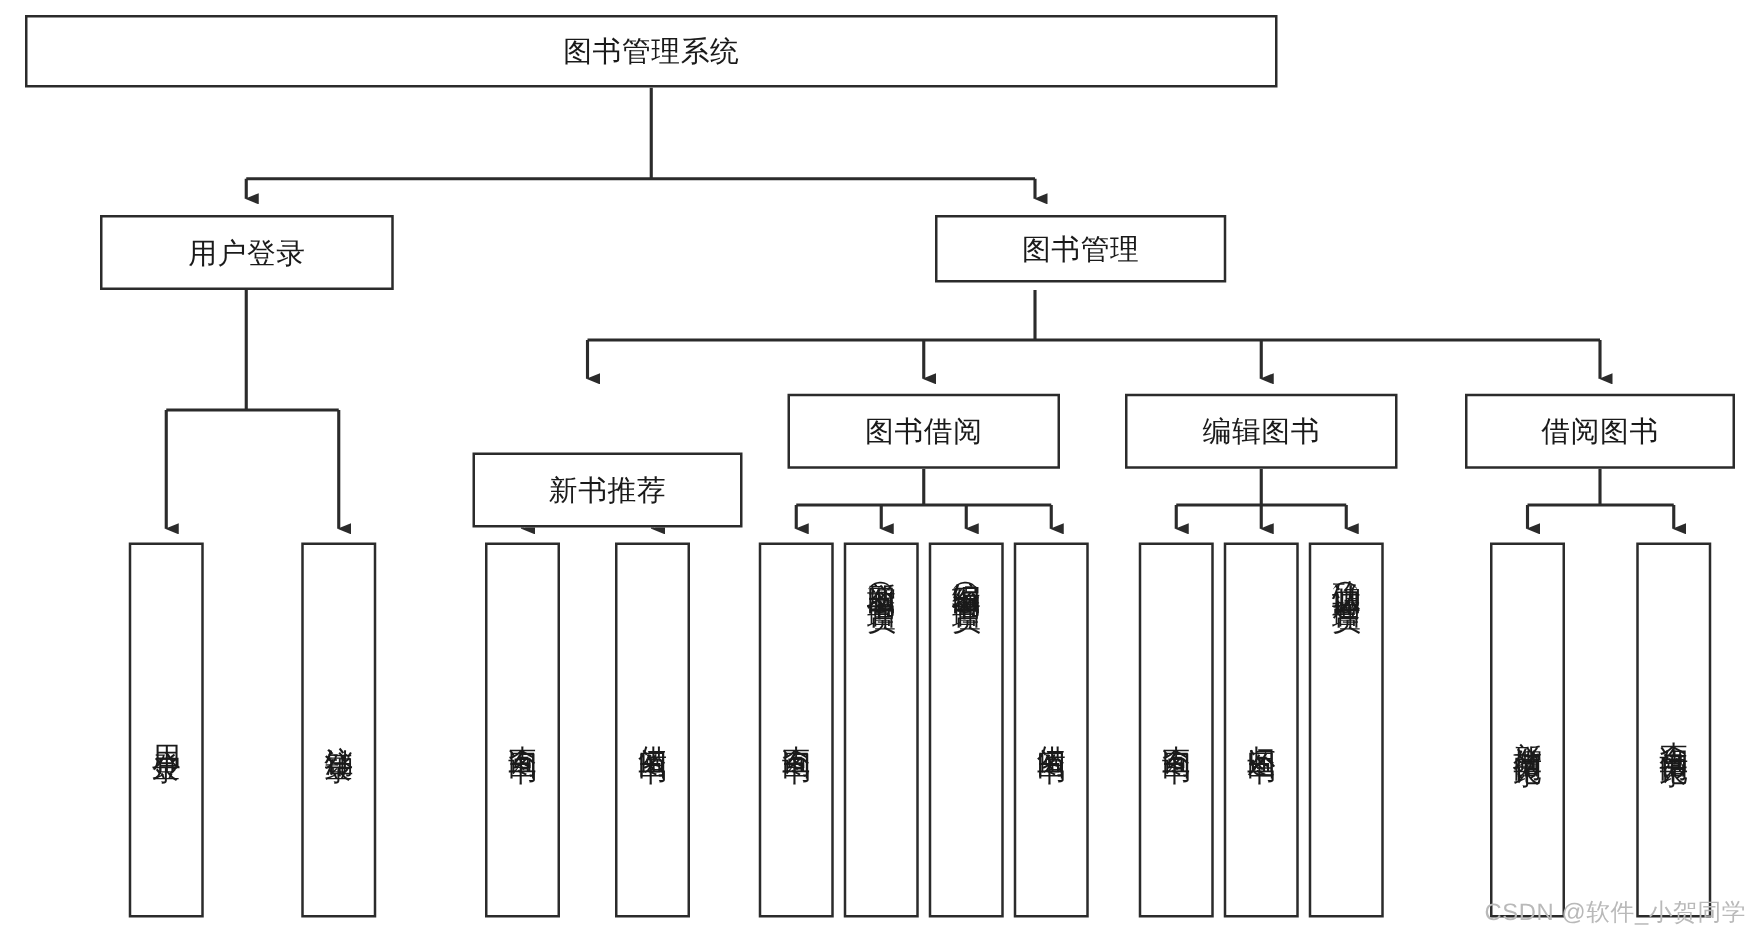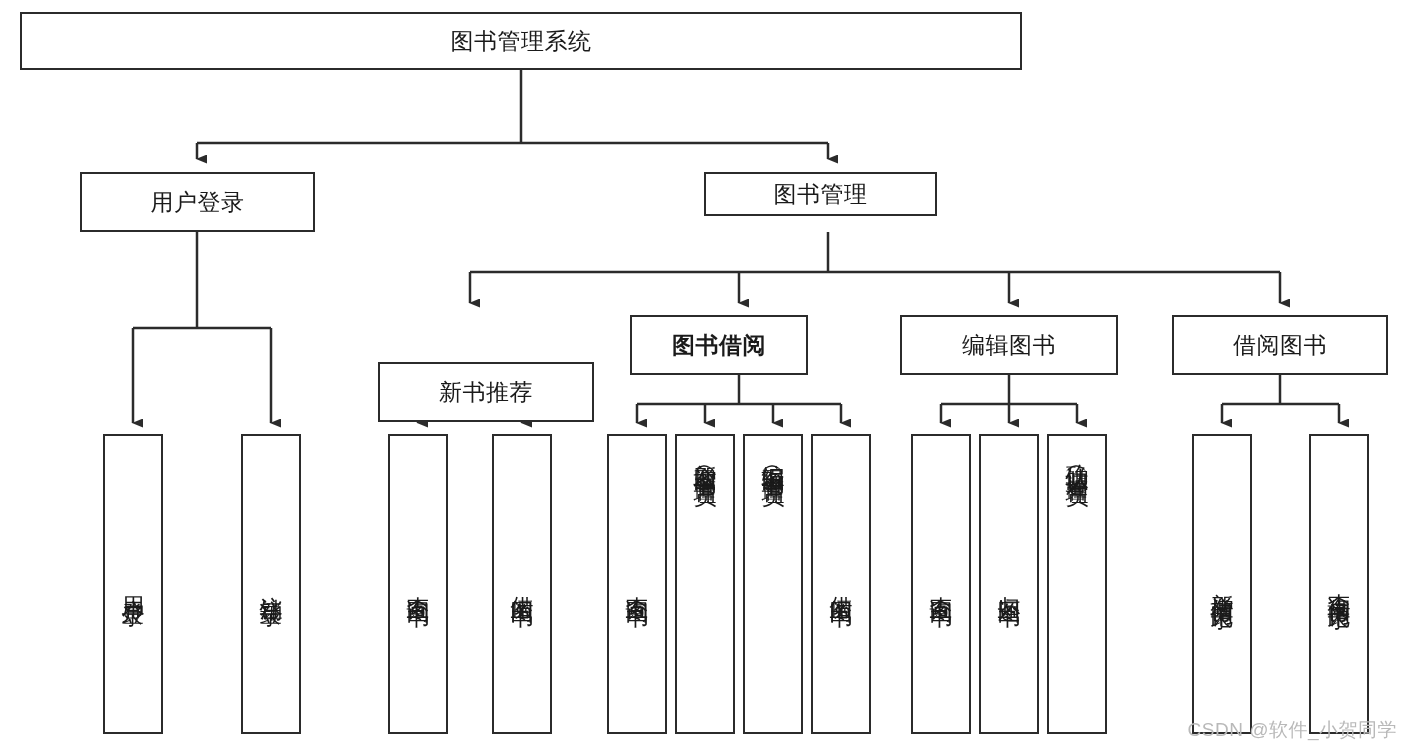--- a/index.html
+++ b/index.html
@@ -127,28 +127,28 @@
     </g>
   </svg>
 
   <div class="node horiz" style="left:20px; top:12px; width:1002px; height:58px;">
     <span class="label">图书管理系统</span>
   </div>
 
   <div class="node horiz" style="left:80px; top:172px; width:235px; height:60px;">
     <span class="label">用户登录</span>
   </div>
-  <div class="node horiz" style="left:704px; top:172px; width:233px; height:44px;">
+  <div class="node horiz" style="left:748px; top:172px; width:233px; height:54px;">
     <span class="label">图书管理</span>
   </div>
 
   <div class="node horiz" style="left:378px; top:315px; width:216px; height:60px;margin-top:47px;">
     <span class="label">新书推荐</span>
   </div>
-  <div class="node horiz" style="left:630px; top:315px; width:178px; height:60px;font-weight:bold;">
+  <div class="node horiz" style="left:630px; top:315px; width:218px; height:60px;">
     <span class="label">图书借阅</span>
   </div>
   <div class="node horiz" style="left:900px; top:315px; width:218px; height:60px;">
     <span class="label">编辑图书</span>
   </div>
   <div class="node horiz" style="left:1172px; top:315px; width:216px; height:60px;">
     <span class="label">借阅图书</span>
   </div>
 
   <div class="node vert centered" style="left:103px; top:434px; width:60px; height:300px;">

